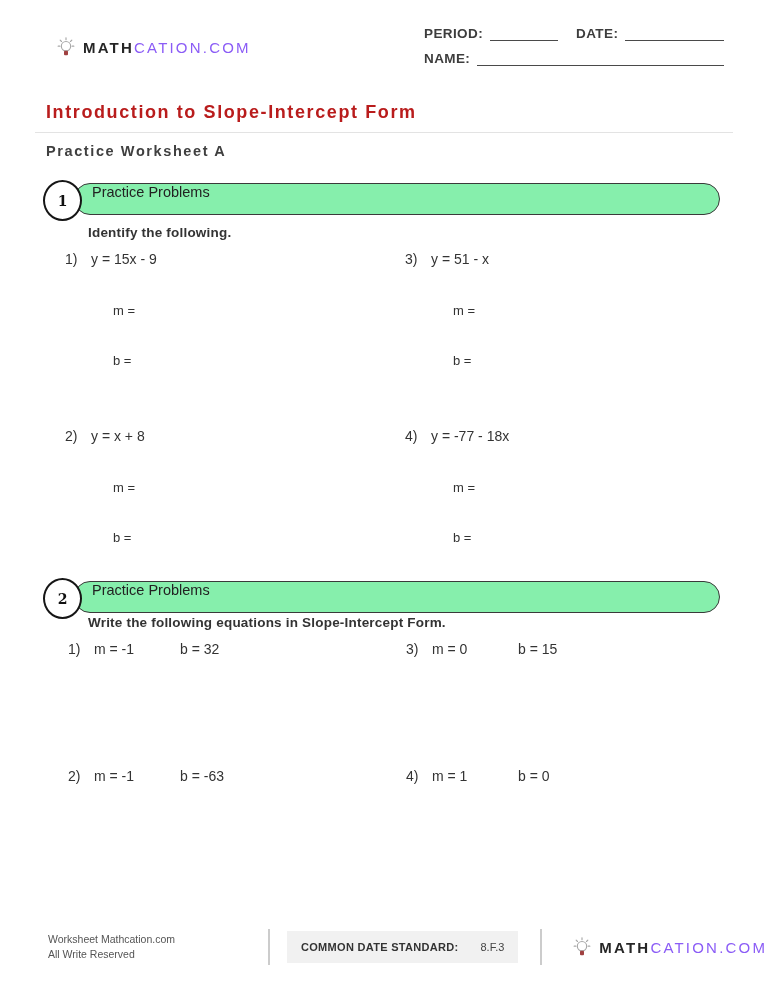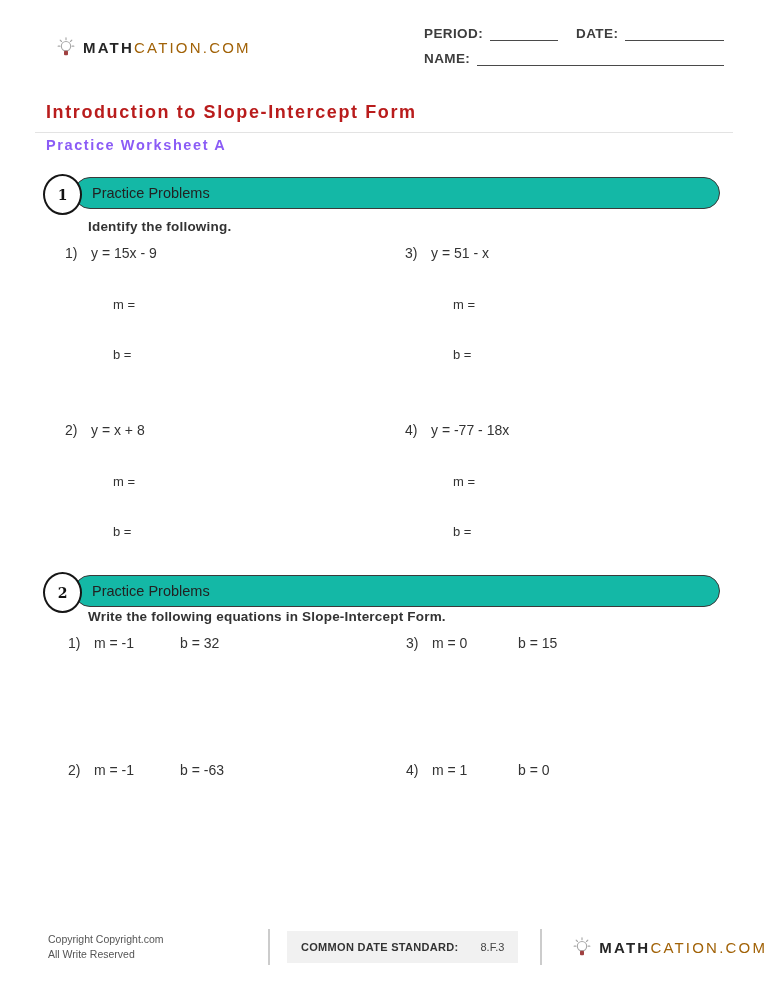--- a/index.html
+++ b/index.html
@@ -13,21 +13,21 @@
   }
 
   
   .header {
     display:flex; justify-content:space-between; align-items:flex-start;
     padding:26px 44px 0 56px;
   }
   .brand { display:flex; align-items:center; gap:7px; margin-top:10px; }
   .brand-text { font-size:15px; letter-spacing:2.2px; white-space:nowrap; }
   .brand-bold { font-weight:bold; color:#262626; }
-  .brand-light { font-weight:400; color:#a16207; }
+  .brand-light { font-weight:400; color:#8b5cf6; }
 
   .fields { width:300px; }
   .field-row { display:flex; align-items:flex-end; margin-bottom:10px; }
   .field-label {
     font-weight:bold; font-size:13.5px; color:#3d3d3d;
     letter-spacing:0.4px; margin-right:7px; white-space:nowrap;
   }
   .field-line { border-bottom:1.8px solid #4a4a4a; height:15px; }
   .line-name { flex:1; }
   .line-period { width:68px; }
@@ -35,32 +35,32 @@
   .line-date { flex:1; }
 
   
   .main { padding:0 46px; }
   .title {
     margin-top:26px; font-size:18px; font-weight:bold;
     letter-spacing:1.6px; color:#b91c1c;
   }
   .title-rule { border:none; border-top:1px solid #e3e3e3; margin:9px -11px 0 -11px; }
   .subtitle {
-    margin-top:4px; font-size:14.5px; font-weight:bold;
-    letter-spacing:1.6px; color:#8b5cf6;
+    margin-top:10px; font-size:14.5px; font-weight:bold;
+    letter-spacing:1.6px; color:#404040;
   }
 
   
   .section-header { position:relative; height:42px; }
   .sh-1 { margin-top:21px; }
   .sh-2 { margin-top:33px; }
   .sec-pill {
     position:absolute; left:28px; right:2px; top:3px; height:32px;
-    border:1.6px solid #3a3a3a; border-radius:17px; background:#14b8a6;
-    display:flex; align-items:center; padding-left:17px;
+    border:1.6px solid #3a3a3a; border-radius:17px; background:#86efac;
+    display:flex; align-items:flex-start; padding-left:17px;
     font-size:14.5px; color:#222; z-index:1;
   }
   .sec-circle {
     position:absolute; left:-3px; top:0; width:39px; height:41px;
     border:2.6px solid #161616; border-radius:50%; background:#fff; z-index:2;
     display:flex; align-items:center; justify-content:center;
     font-family:"DejaVu Serif", serif; font-weight:bold; font-size:14px; color:#111;
   }
 
   .instruction {
@@ -226,21 +226,21 @@
       <span class="s2-num">4)</span>
       <span class="s2-m">m = 1</span>
       <span class="s2-b">b = 0</span>
     </div>
   </div>
 
 </div>
 
 <div class="footer">
   <div class="copyright">
-    <div>Copyright Copyright.com</div>
+    <div>Worksheet Mathcation.com</div>
     <div>All Write Reserved</div>
   </div>
   <div class="vdiv vdiv-1"></div>
   <div class="cc-box">
     <span class="cc-label">COMMON DATE STANDARD:</span>
     <span class="cc-value">8.F.3</span>
   </div>
   <div class="vdiv vdiv-2"></div>
   <div class="footer-brand">
     <svg class="bulb" width="20" height="22" viewBox="0 0 24 26">

